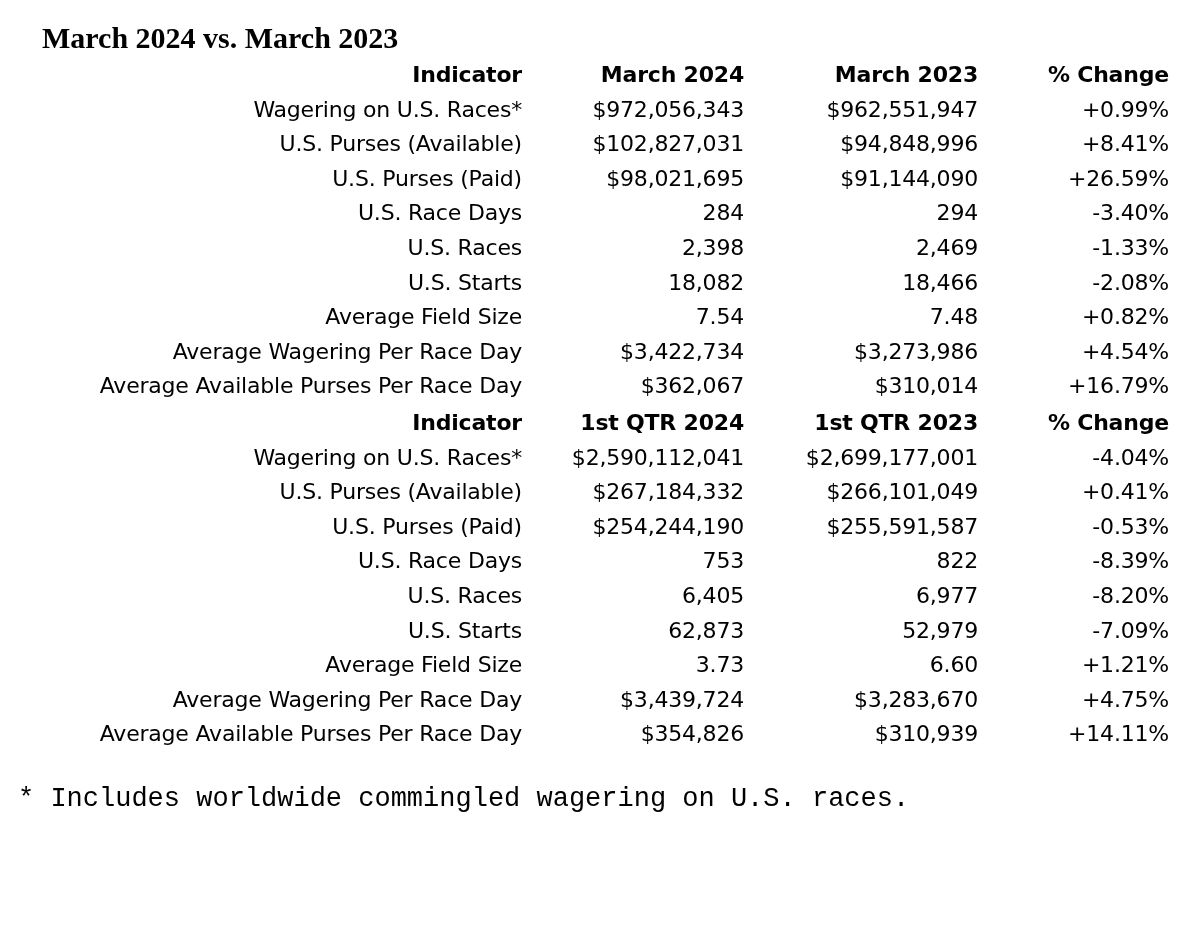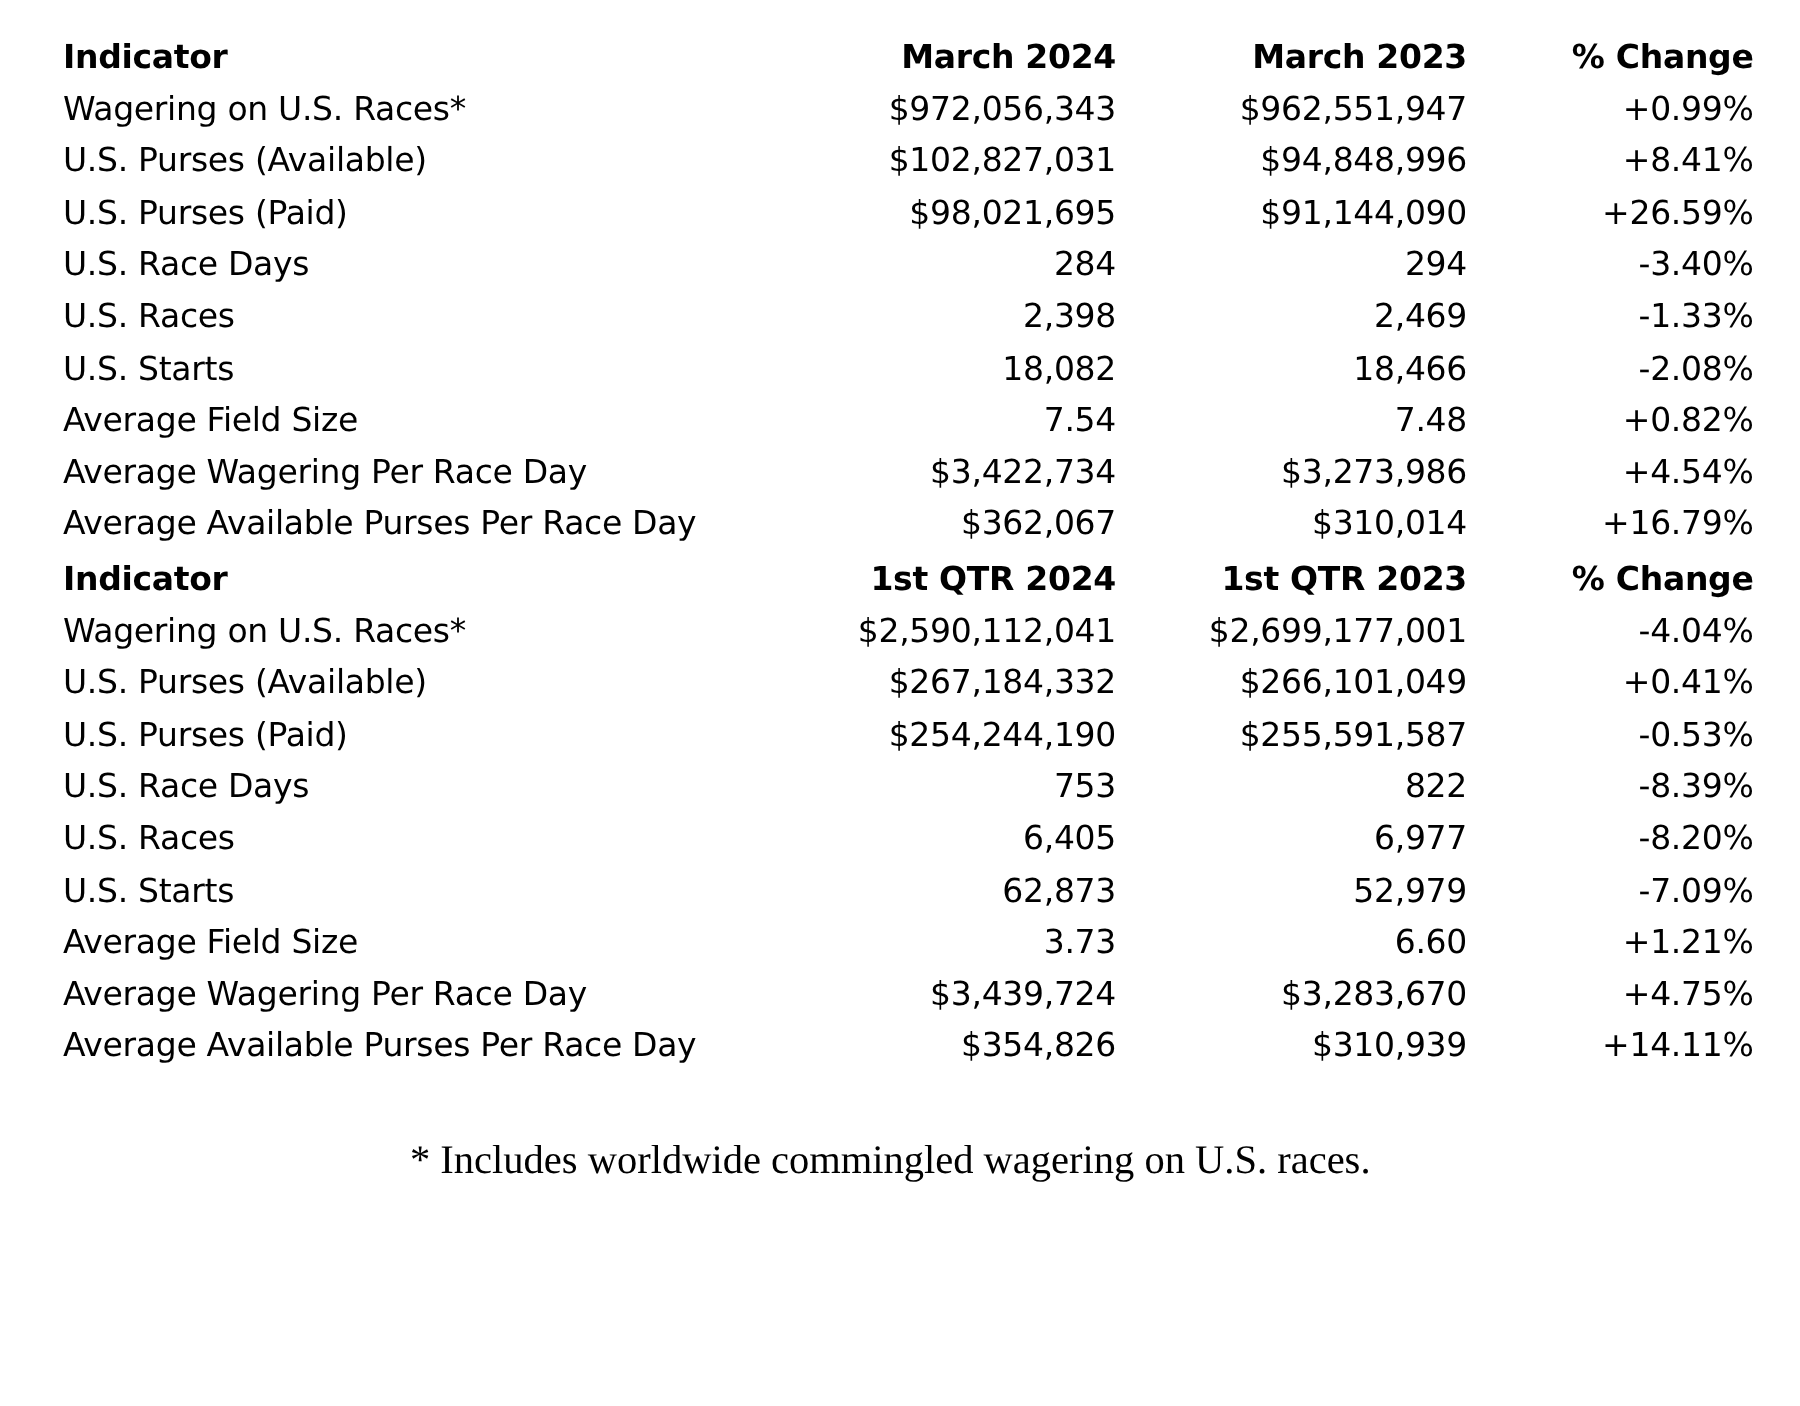--- a/index.html
+++ b/index.html
@@ -51,37 +51,37 @@
     white-space: nowrap;
     overflow: hidden;
     text-align: right;
     vertical-align: middle;
     font-weight: normal;
   }
   .stats-table th {
     font-weight: bold;
   }
   .stats-table .col-indicator {
-    text-align: left;
+    text-align: right;
   }
   .footnote {
-    margin: 40px 0 0 -24px;
-    font-family: Liberation Serif, serif;
+    margin: 30px 0 0 -24px;
+    font-family: Liberation Mono, monospace;
     font-size: 27px;
     line-height: 34px;
     white-space: nowrap;
-    text-align: center;
   }
 </style>
 </head>
 <body>
 
 <div class="page">
 
   <section class="report-section">
+    <h2 class="section-title">March 2024 vs. March 2023</h2>
     <table class="stats-table">
       <colgroup>
         <col class="c1">
           <col class="c2">
           <col class="c3">
           <col class="c4">
       </colgroup>
       <thead>
         <tr>
           <th class="col-indicator">Indicator</th>

